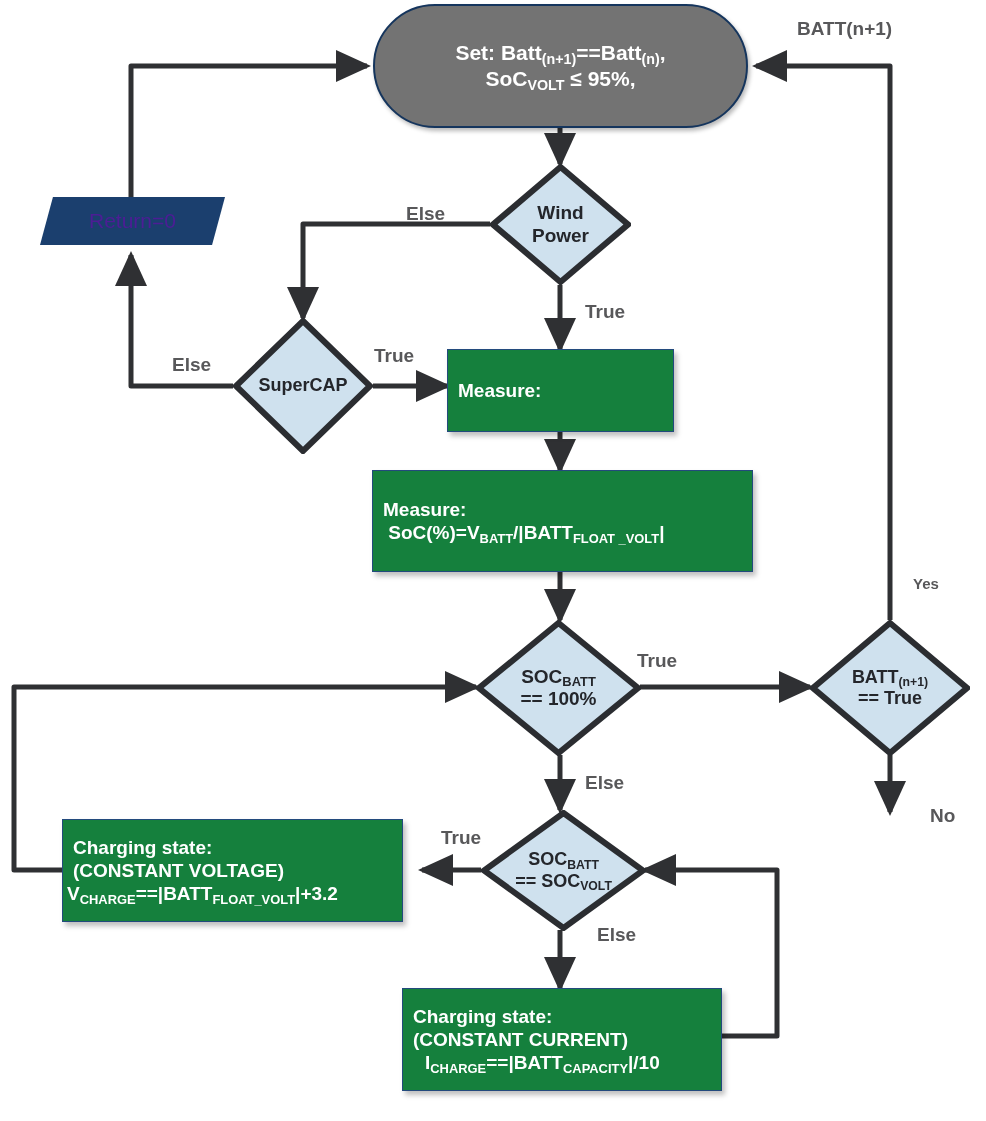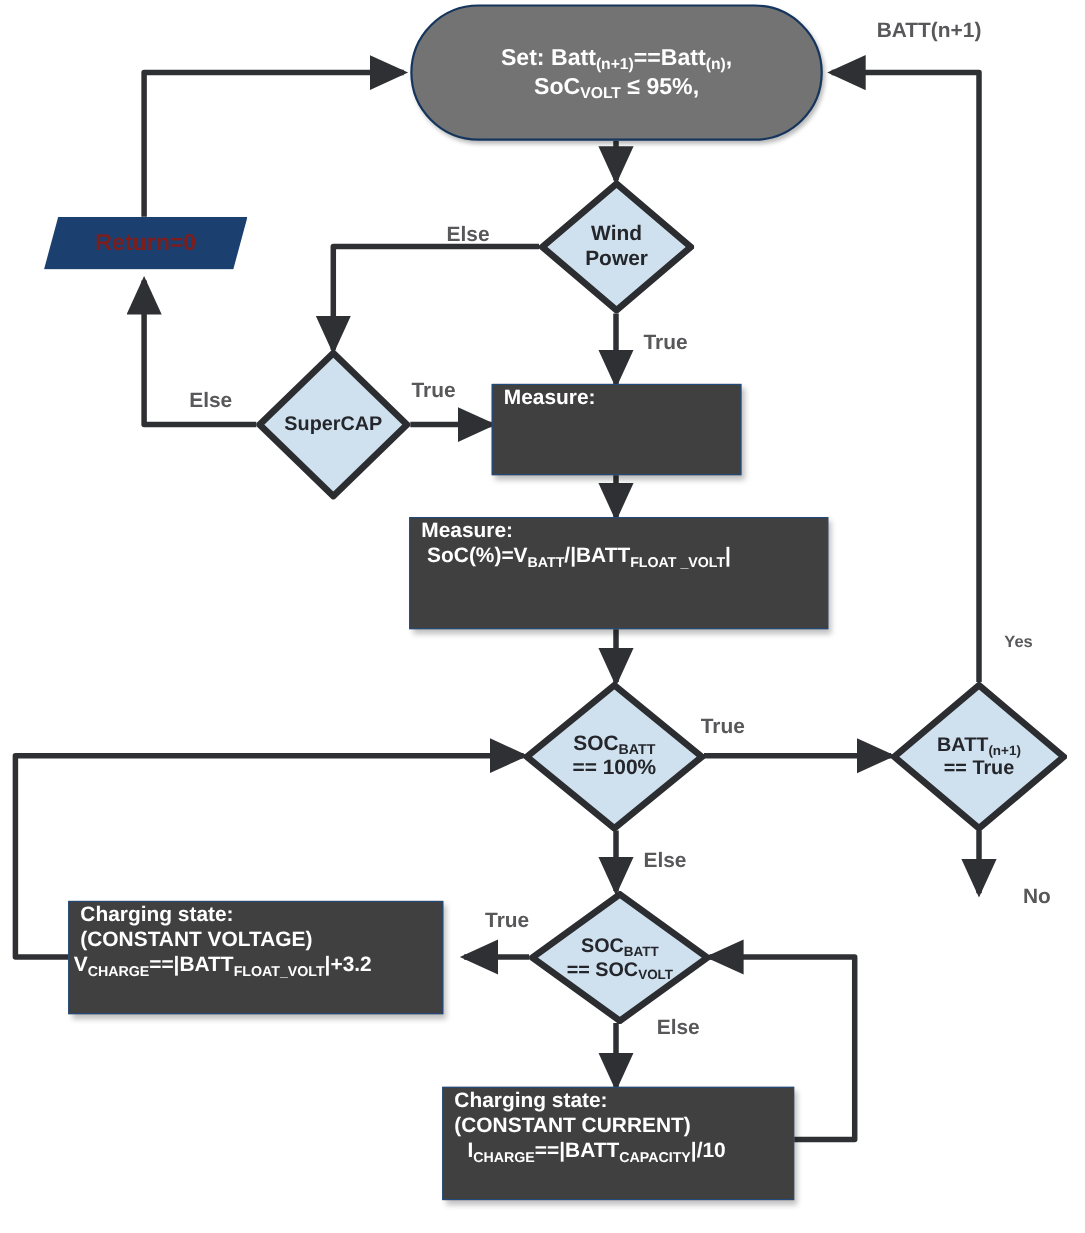--- a/index.html
+++ b/index.html
@@ -13,22 +13,22 @@
   
   .stadium{
     background:#737373;border-radius:999px;color:#fff;
     display:flex;align-items:center;justify-content:center;text-align:center;
     font-weight:bold;line-height:1.24;
     box-shadow:2px 3px 4px rgba(0,0,0,.28);
     border:2px solid #15355d;
   }
   
   .rect{
-    background:#404040;color:#fff;font-weight:bold;line-height:1.22;
-    display:flex;flex-direction:column;
+    background:#15803d;color:#fff;font-weight:bold;line-height:1.22;
+    display:flex;flex-direction:column;justify-content:center;
     box-shadow:3px 4px 5px rgba(0,0,0,.25);
     border:1px solid #234a7d;
     padding:0 10px;overflow:visible;
   }
   
   .diamond{display:flex;align-items:center;justify-content:center;}
   .diamond .dshape{
     position:absolute;left:0;top:0;width:100%;height:100%;
     background:#cfe1ee;
     clip-path:polygon(50% 0,100% 50%,50% 100%,0 50%);
@@ -41,21 +41,21 @@
   }
   
   .para{position:relative;}
   .para .pshape{
     position:absolute;left:0;top:0;width:100%;height:100%;
     background:#1b3f6e;
     clip-path:polygon(7% 0,100% 0,93% 100%,0 100%);
     filter:drop-shadow(3px 4px 4px rgba(0,0,0,.28));
   }
   .para .plabel{
-    position:relative;z-index:3;color:#7f1d1d;font-weight:bold;
+    position:relative;z-index:3;color:#4c1d95;font-weight:normal;
     width:100%;height:100%;display:flex;align-items:center;justify-content:center;
   }
   
   .elabel{position:absolute;color:#58585a;font-weight:bold;white-space:nowrap;}
 
   sub{font-size:.68em;vertical-align:baseline;position:relative;top:.28em;}
   .nowrap{white-space:nowrap;}
 </style>
 </head>
 <body>

